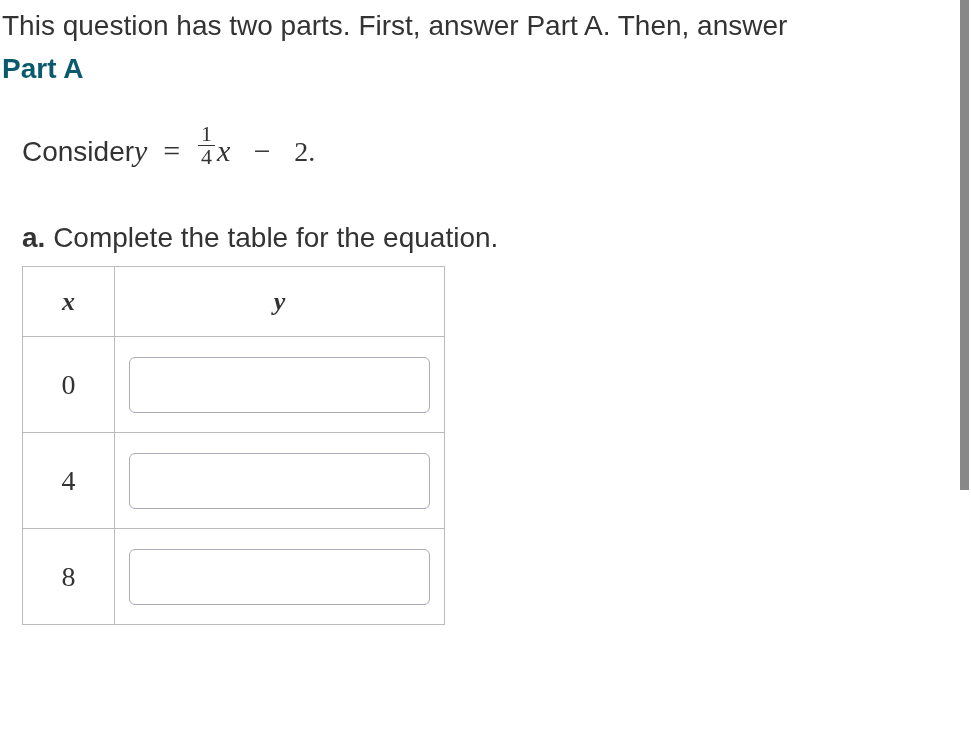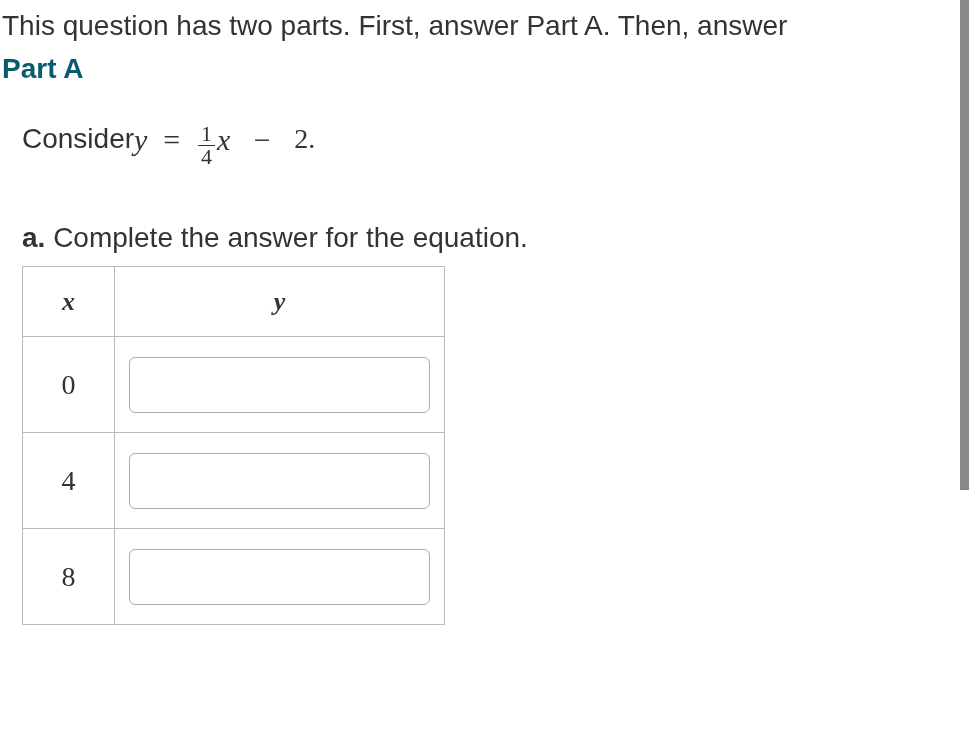--- a/index.html
+++ b/index.html
@@ -32,21 +32,21 @@
       font-size: 28px;
       margin-top: 8px;
       padding-left: 2px;
     }
     .equation-line {
       margin-top: 38px;
       padding-left: 22px;
       font-size: 28px;
       color: #333;
       display: flex;
-      align-items: flex-start;
+      align-items: flex-end;
     }
     .math-var {
       font-style: italic;
       font-family: 'Times New Roman', serif;
       font-size: 30px;
     }
     .fraction {
       display: inline-flex;
       flex-direction: column;
       align-items: center;
@@ -149,21 +149,21 @@
     </span>
     <span class="math-var">x</span>
     <span class="math-sp">&nbsp;&nbsp;</span>
     <span class="math-var" style="font-style:normal;">−</span>
     <span class="math-sp">&nbsp;&nbsp;</span>
     <span style="font-family:'Times New Roman',serif;">2</span>
     <span style="font-family:'Times New Roman',serif;">.</span>
   </div>
 
   <div class="task-line">
-    <span class="task-label">a.</span><span> Complete the answer for the equation.</span>
+    <span class="task-label">a.</span><span> Complete the table for the equation.</span>
   </div>
 
   <div class="table-wrap">
     <table>
       <tbody>
           <tr>
         <th class="col-x">x</th>
         <th class="col-y">y</th>
       </tr>
       <tr>

